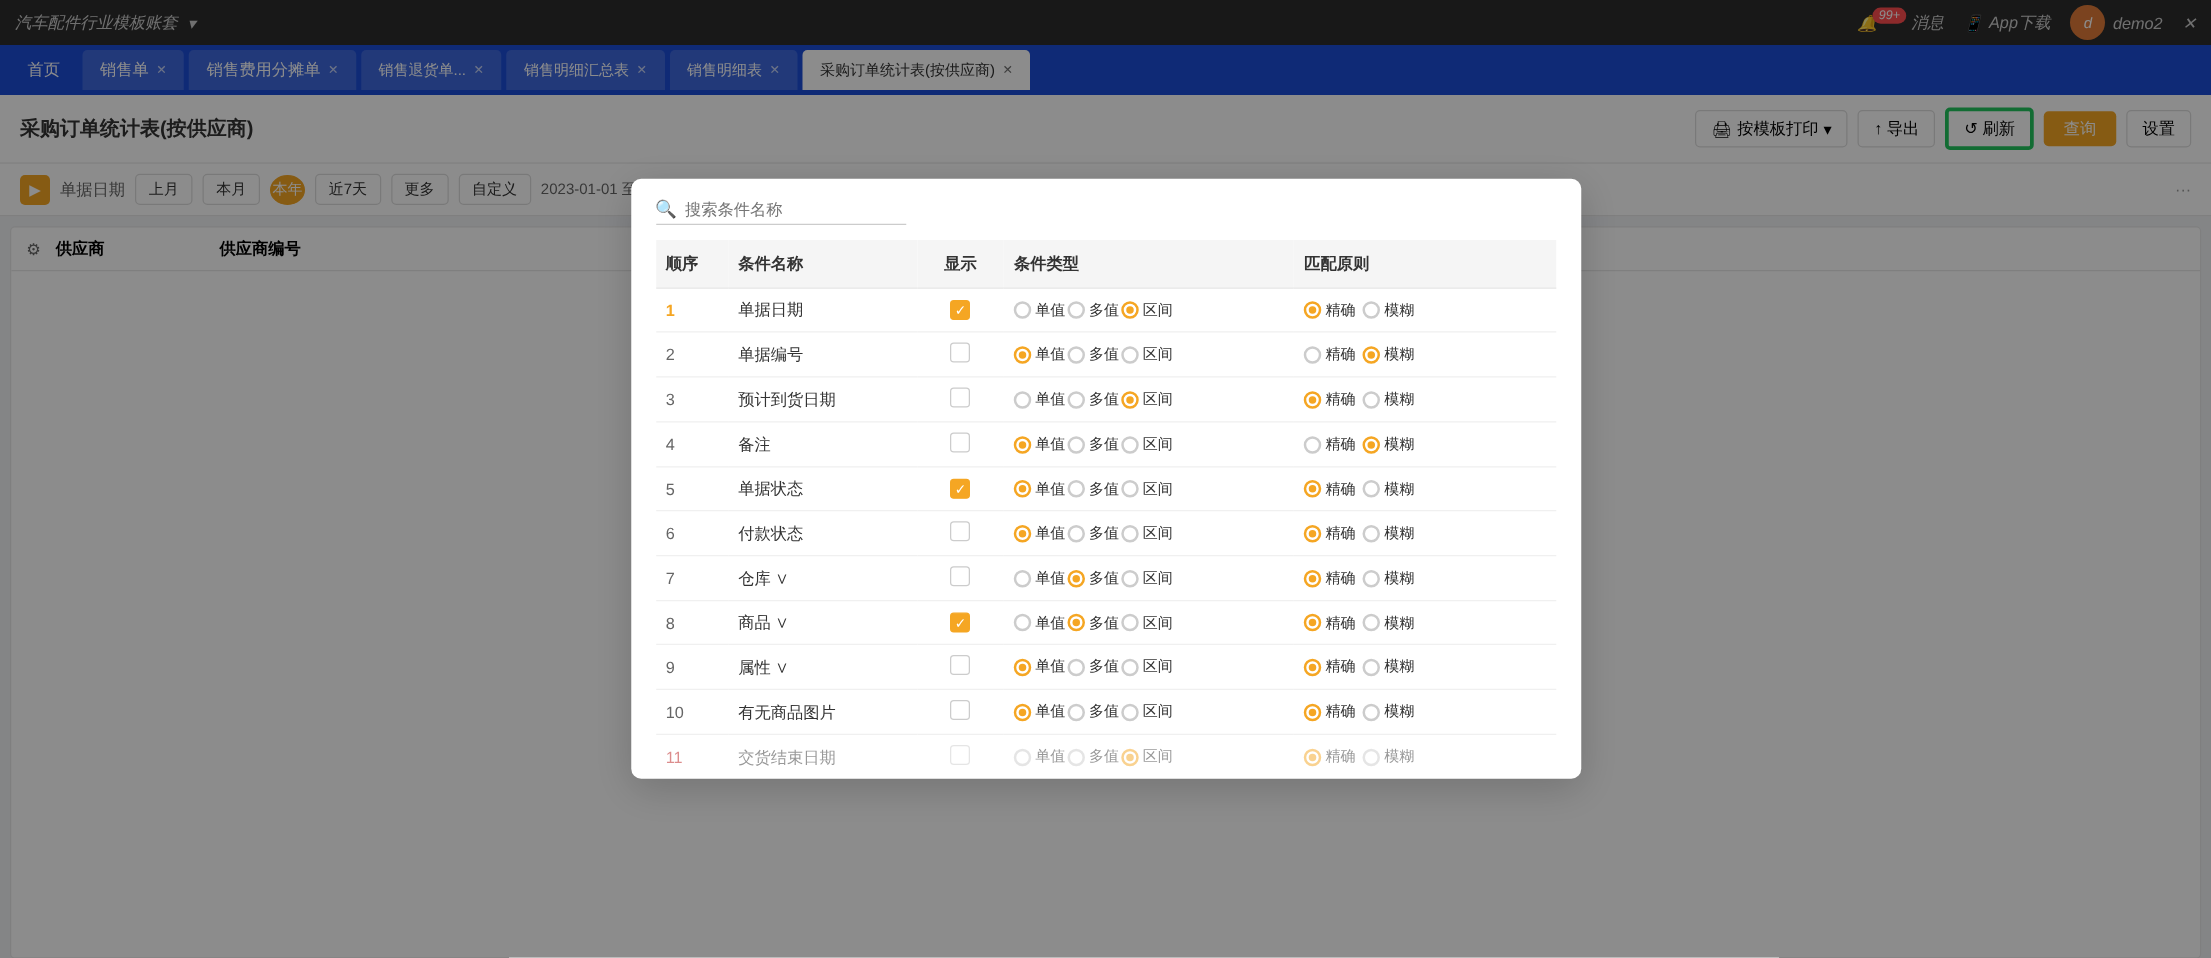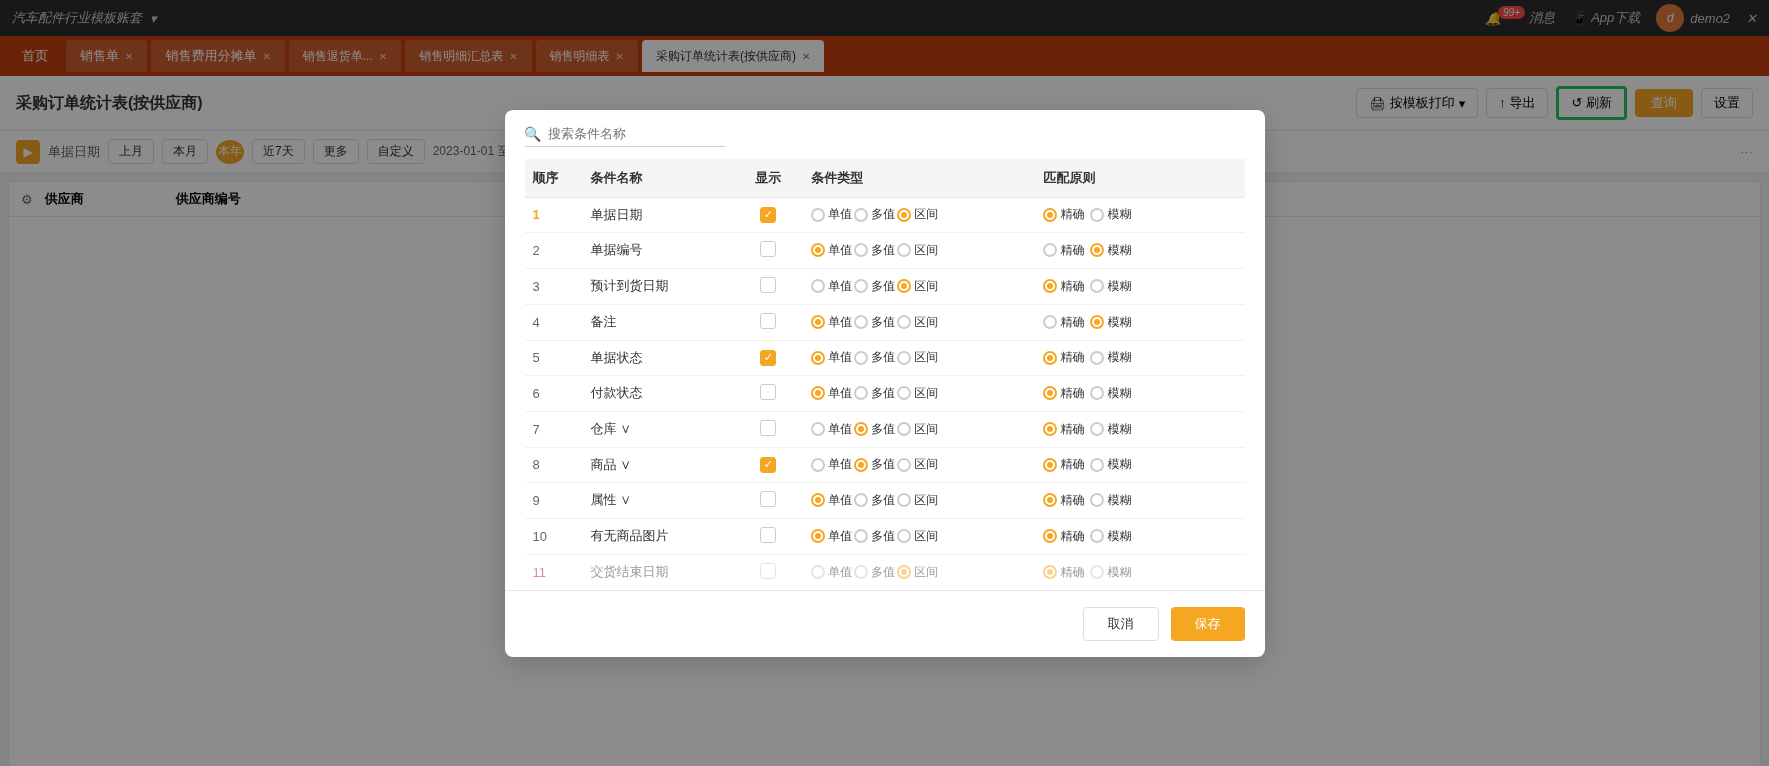--- a/index.html
+++ b/index.html
@@ -32,21 +32,21 @@
       width: 28px; height: 28px;
       border-radius: 50%;
       background: #e07b39;
       color: #fff;
       display: flex; align-items: center; justify-content: center;
       font-size: 12px;
     }
 
     
     .nav-bar {
-      background: #c2410c;
+      background: #1d4ed8;
       height: 40px;
       display: flex;
       align-items: center;
       padding: 0 8px;
       gap: 4px;
     }
     .nav-tab {
       background: rgba(255,255,255,0.15);
       color: #fff;
       padding: 6px 14px;
@@ -781,18 +781,14 @@
                       <span>模糊</span>
                     </span>
                   </div>
                 </td>
               </tr>
             </tbody>
         </table>
       </div>
     </div>
 
-    <div class="dialog-footer">
-      <button class="btn-cancel">取消</button>
-      <button class="btn-save">保存</button>
-    </div>
   </div>
 </div>
 
 </body></html>

